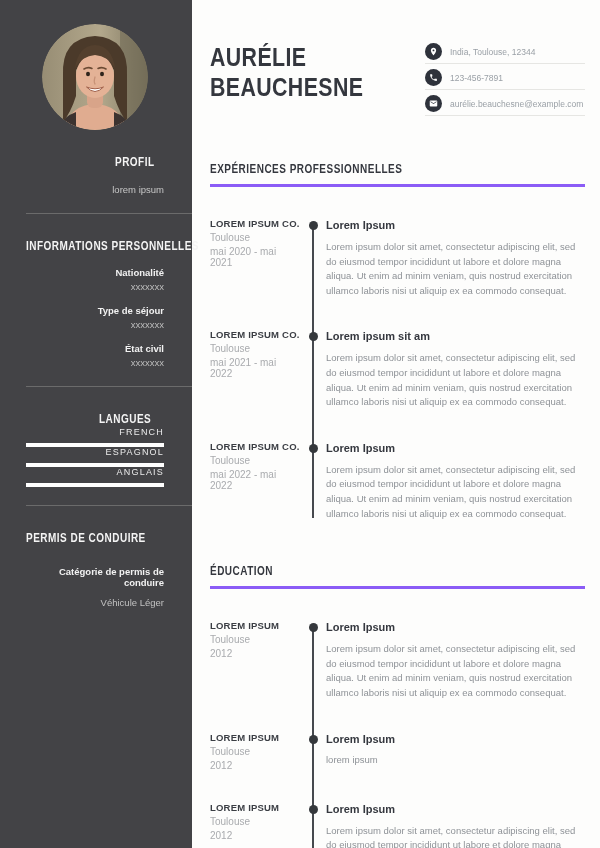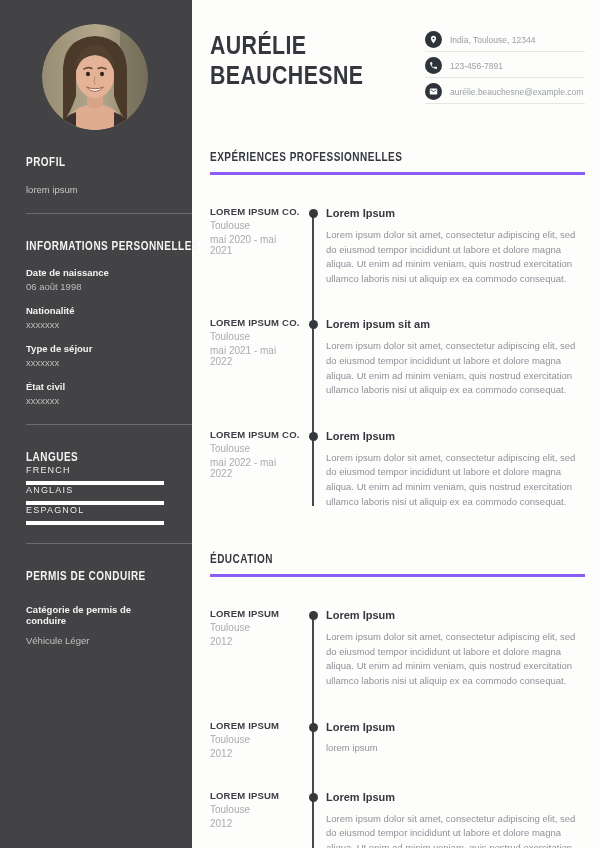--- a/index.html
+++ b/index.html
@@ -1,40 +1,40 @@
 <!DOCTYPE html>
 <html><head>
 <meta charset="utf-8">
 <style>
   * { margin:0; padding:0; box-sizing:border-box; }
   html,body { background:#e9e9e7; }
   body { font-family:"Liberation Sans", sans-serif; }
   .page { position:relative; width:600px; height:848px; margin:0 auto; background:#fdfdfc; display:flex; overflow:hidden; }
 
   
-  .sidebar { width:192px; min-width:192px; background:#434346; color:#fff; padding:0 28px 0 26px; }
+  .sidebar { width:192px; min-width:192px; background:#434346; color:#fff; padding:0 28px 0 26px;text-align:right; }
   .avatar-wrap { width:106px; height:106px; border-radius:50%; overflow:hidden; margin:24px auto 0; }
   .avatar-wrap svg { display:block; }
   .s-h3 { margin-top:22px; }
   .cond { display:inline-block; transform:scaleX(.8); transform-origin:0 50%; white-space:nowrap; font-weight:700; letter-spacing:.6px; }
   .s-h3 .cond { font-size:12.5px; color:#f4f4f4; }
   .s-text { font-size:9.5px; color:#c7c7c7; margin-top:14px; }
   .s-hr { border:none; border-top:1px solid #6b6b6b; margin:18px -28px 0 0; }
   .field { margin-top:13px; }
   .f-label { font-size:9.5px; font-weight:700; color:#f2f2f2; }
   .f-value { font-size:9.5px; color:#bdbdbd; margin-top:3px; }
   .lang { }
   .lang-label { font-size:9px; color:#ececec; letter-spacing:1.2px; }
   .lang-bar { height:4px; background:#ffffff; margin-top:6px; }
   .permis-label { font-size:9.5px; font-weight:700; color:#f2f2f2; margin-top:20px; }
   .permis-value { font-size:9.5px; color:#c2c2c2; margin-top:9px; }
 
   
   .main { flex:1; padding:0 15px 0 18px; }
-  .head { display:flex; margin-top:30px;gap:6px; }
+  .head { display:flex; margin-top:42px;gap:6px; }
   .name { flex:1; font-size:26px; line-height:30px; font-weight:700; color:#34373e; letter-spacing:.5px; transform:scaleX(.82); transform-origin:0 0; white-space:nowrap; }
   .contact { width:160px; min-width:160px; margin-top:1px; }
   .c-row { display:flex; align-items:center; gap:8px; border-bottom:1px solid #e6e6e3; padding-bottom:3px; margin-bottom:5px; }
   .c-icon { width:17px; height:17px; min-width:17px; border-radius:50%; background:#2e323b; display:flex; align-items:center; justify-content:center; }
   .c-icon svg { width:9px; height:9px; fill:#ffffff; }
   .c-text { font-size:8.5px; color:#9aa0a6; }
 
   .sec { margin-top:38px; }
   .sec.edu { margin-top:40px; }
   .h2 { border-bottom:3px solid #8b5cf6; padding-bottom:7px; }
@@ -103,24 +103,20 @@
     <div class="s-h3">
       <span class="cond">PROFIL</span>
     </div>
     <p class="s-text">lorem ipsum</p>
     <hr class="s-hr">
 
     <div class="s-h3">
       <span class="cond">INFORMATIONS PERSONNELLES</span>
     </div>
     <div class="field">
-      <div class="f-label">Date de naissance</div>
-      <div class="f-value">06 août 1998</div>
-    </div>
-    <div class="field">
       <div class="f-label">Nationalité</div>
       <div class="f-value">xxxxxxx</div>
     </div>
     <div class="field">
       <div class="f-label">Type de séjour</div>
       <div class="f-value">xxxxxxx</div>
     </div>
     <div class="field">
       <div class="f-label">État civil</div>
       <div class="f-value">xxxxxxx</div>
@@ -128,25 +124,25 @@
     <hr class="s-hr">
 
     <div class="s-h3">
       <span class="cond">LANGUES</span>
     </div>
     <div class="lang">
       <div class="lang-label">FRENCH</div>
       <div class="lang-bar"></div>
     </div>
     <div class="lang">
+      <div class="lang-label">ESPAGNOL</div>
+      <div class="lang-bar"></div>
+    </div>
+    <div class="lang">
       <div class="lang-label">ANGLAIS</div>
-      <div class="lang-bar"></div>
-    </div>
-    <div class="lang">
-      <div class="lang-label">ESPAGNOL</div>
       <div class="lang-bar"></div>
     </div>
     <hr class="s-hr">
 
     <div class="s-h3">
       <span class="cond">PERMIS DE CONDUIRE</span>
     </div>
     <div class="permis-label">Catégorie de permis de conduire</div>
     <div class="permis-value">Véhicule Léger</div>
   </aside>

